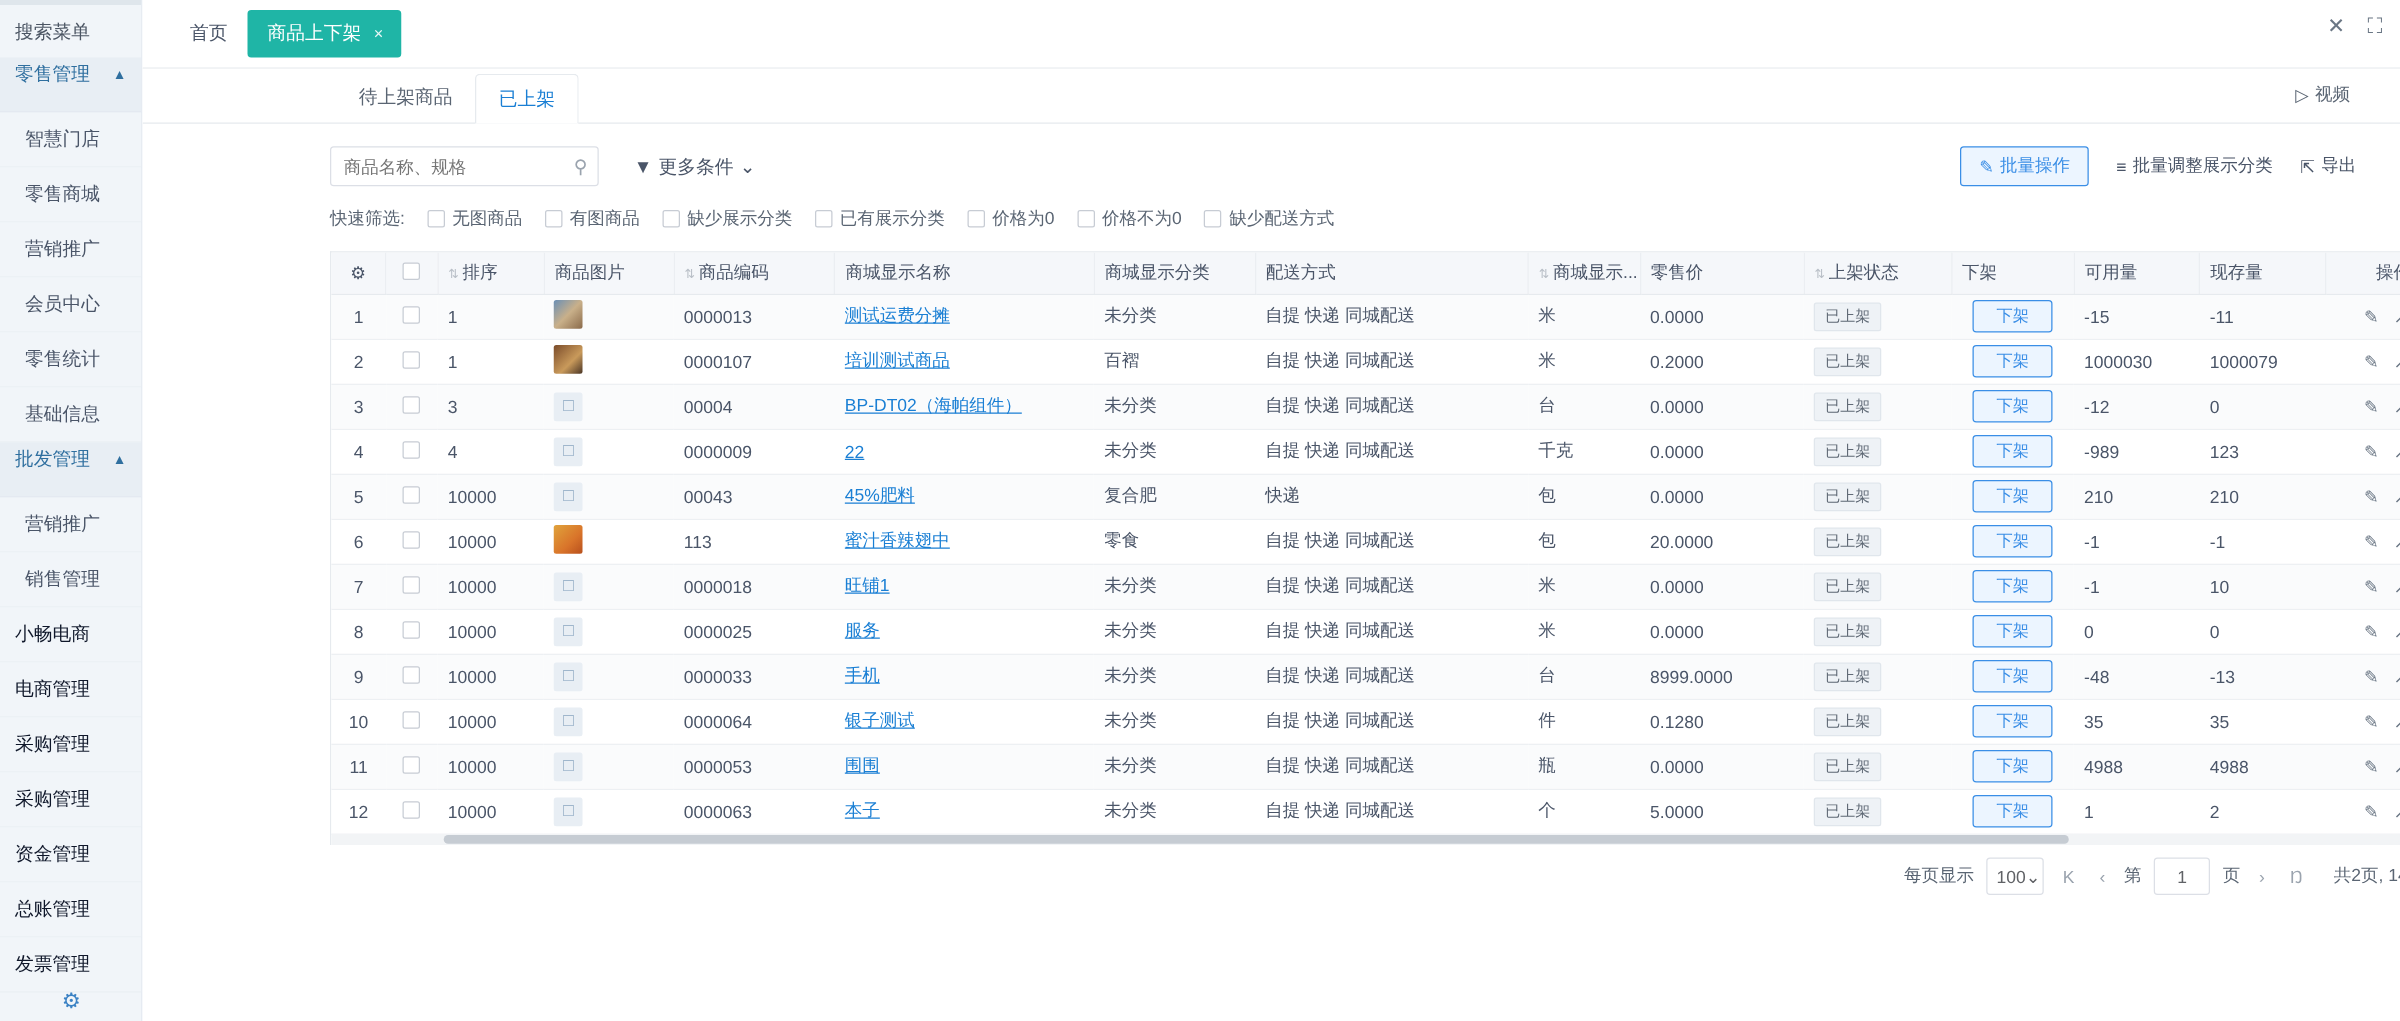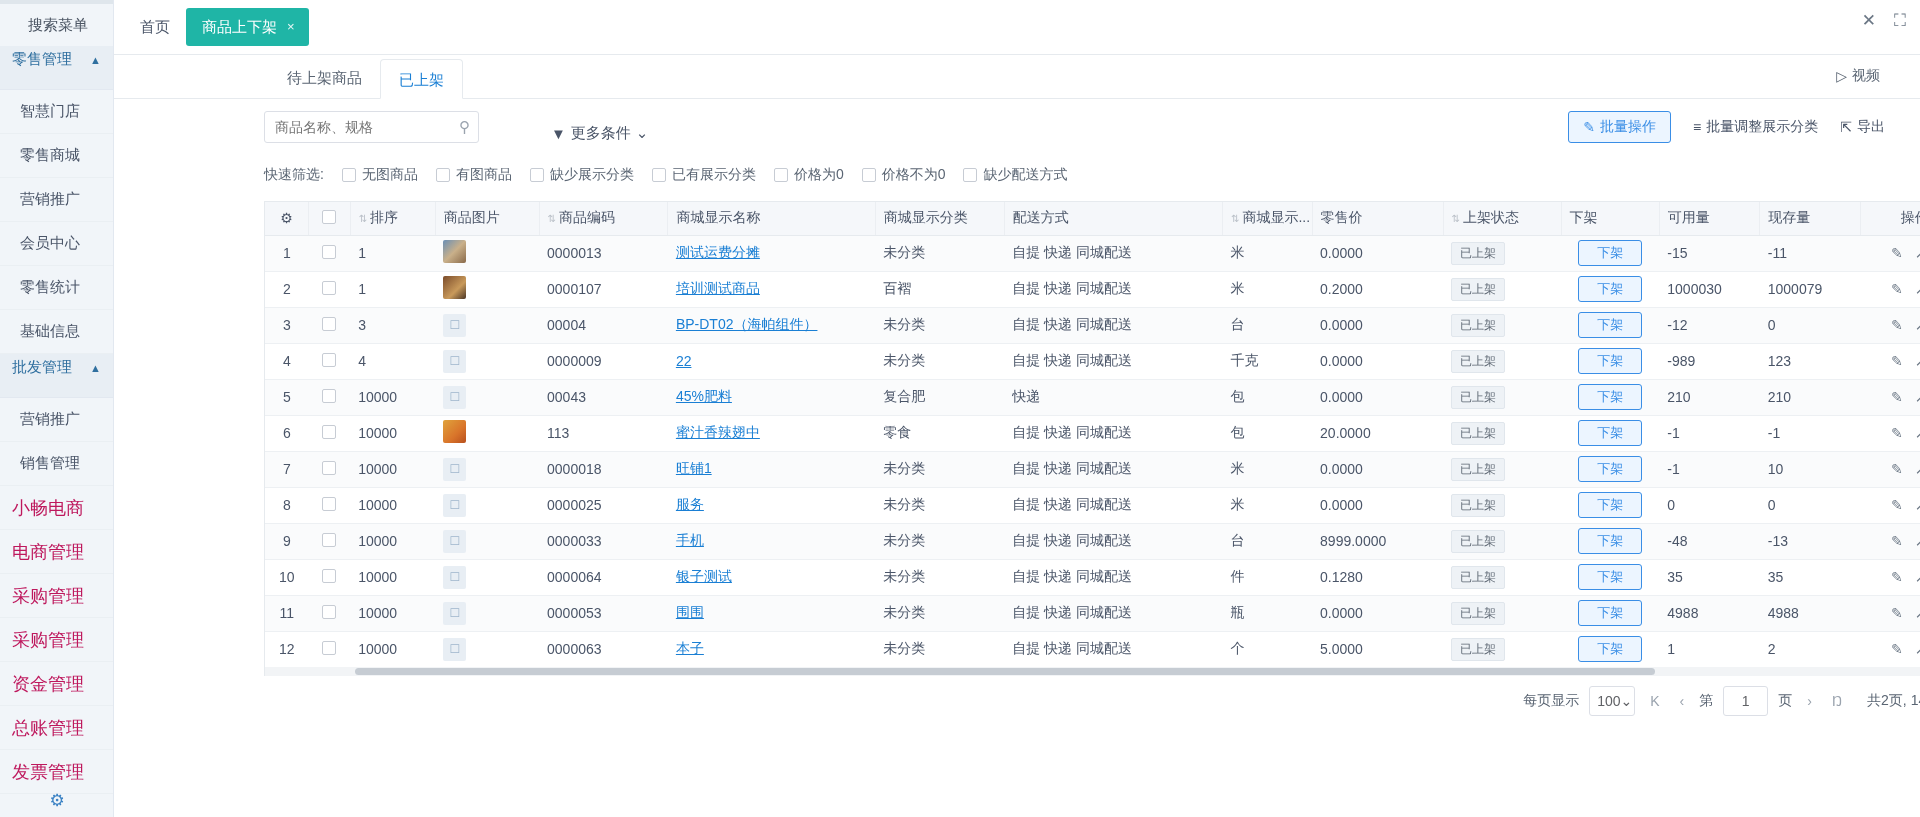--- a/index.html
+++ b/index.html
@@ -20,54 +20,54 @@
     background: #f1f5f9;
     height: 817px;
     flex: 0 0 114px;
     position: relative;
     overflow: hidden;
     border-right: 1px solid #e2e8f0;
   }
   .side-top-strip { height: 4px; background: #dfe6ec; }
   .side-search {
     height: 42px; display: flex; align-items: center;
-    padding-left: 28px; color: #4b5563; font-size: 15px;
+    padding-left: 12px; color: #4b5563; font-size: 15px;
     background: #f1f5f9;
   }
   .side-group {
     height: 44px; display: flex; align-items: center; justify-content: space-between;
     padding: 0 12px 16px 12px;
     color: #2f6f9f; font-size: 15px;
     background: #e8eef4;
     border-bottom: 1px solid #e2e8f0;
   }
   .side-group .caret { font-size: 11px; }
   .side-item {
     height: 44px; display: flex; align-items: center;
     padding-left: 20px; color: #4a5568; font-size: 15px;
     background: #f1f5f9;
     border-bottom: 1px solid #eaeff3;
   }
   .side-plain {
     height: 44px; display: flex; align-items: center;
-    padding-left: 12px; color: #be185d; font-size: 18px;
+    padding-left: 12px; color: #0f172a; font-size: 15px;
     background: #f1f5f9;
     border-bottom: 1px solid #eaeff3;
   }
   .side-gear {
     position: absolute; bottom: 6px; left: 0; width: 114px;
     text-align: center; color: #3b82c4; font-size: 17px;
   }
 
   
   .main { flex: 1; position: relative; background: #fff; height: 817px; overflow: hidden; }
 
   .tabbar {
     height: 55px; background: #fff; display: flex; align-items: center;
-    padding-left: 10px; border-bottom: 1px solid #e6eaee;
+    padding-left: 22px; border-bottom: 1px solid #e6eaee;
     position: relative;
   }
   .tab-home {
     font-size: 15px; color: #4a5568; padding: 0 16px; height: 38px;
     line-height: 38px;
   }
   .tab-active {
     background: #1fb5a6; color: #fff; height: 38px; line-height: 38px;
     padding: 0 14px 0 16px; border-radius: 3px; font-size: 15px;
     display: flex; align-items: center; gap: 10px;
@@ -88,22 +88,22 @@
   .subtab.active {
     color: #1a7fd4; border: 1px solid #e6eaee; border-bottom: 1px solid #fff;
     border-radius: 4px 4px 0 0; background: #fff; margin-bottom: -1px;
   }
   .video-link {
     position: absolute; right: 40px; top: 12px; color: #5a6573; font-size: 14px;
     display: flex; align-items: center; gap: 5px;
   }
 
   .filterbar {
-    height: 44px; display: flex; padding: 0 0 0 150px;
-    margin-top: 12px; position: relative; gap: 44px;
+    height: 44px; display: flex; align-items: center; padding: 0 0 0 150px;
+    margin-top: 12px; position: relative;
   }
   .search-box {
     width: 215px; height: 32px; border: 1px solid #dcdfe6; border-radius: 3px;
     display: flex; align-items: center; padding: 0 8px; font-size: 14px; color: #9aa3ae;
     background: #fff;
   }
   .search-box input {
     border: none; outline: none; flex: 1; font-size: 14px; color: #606266;
     font-family: "Liberation Sans", sans-serif; background: transparent;
   }

